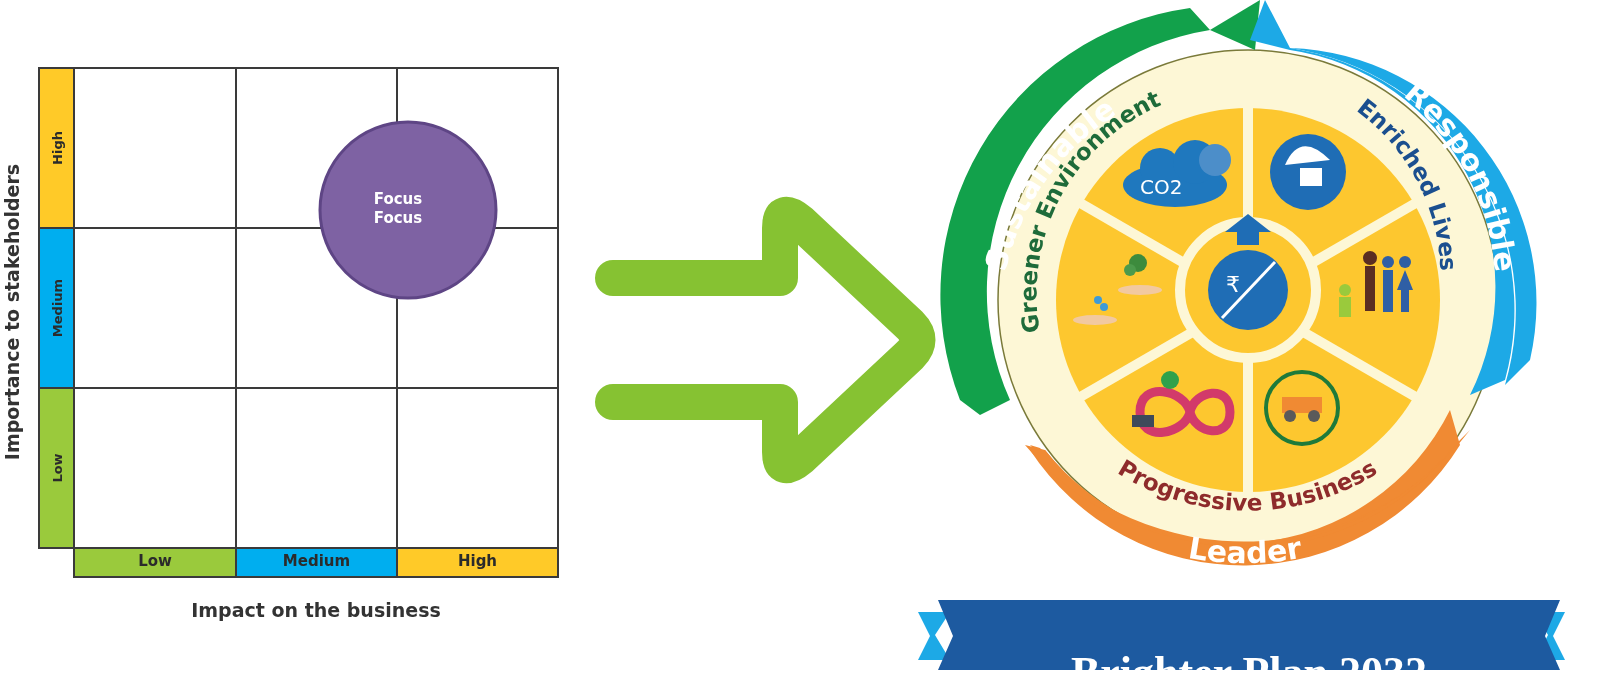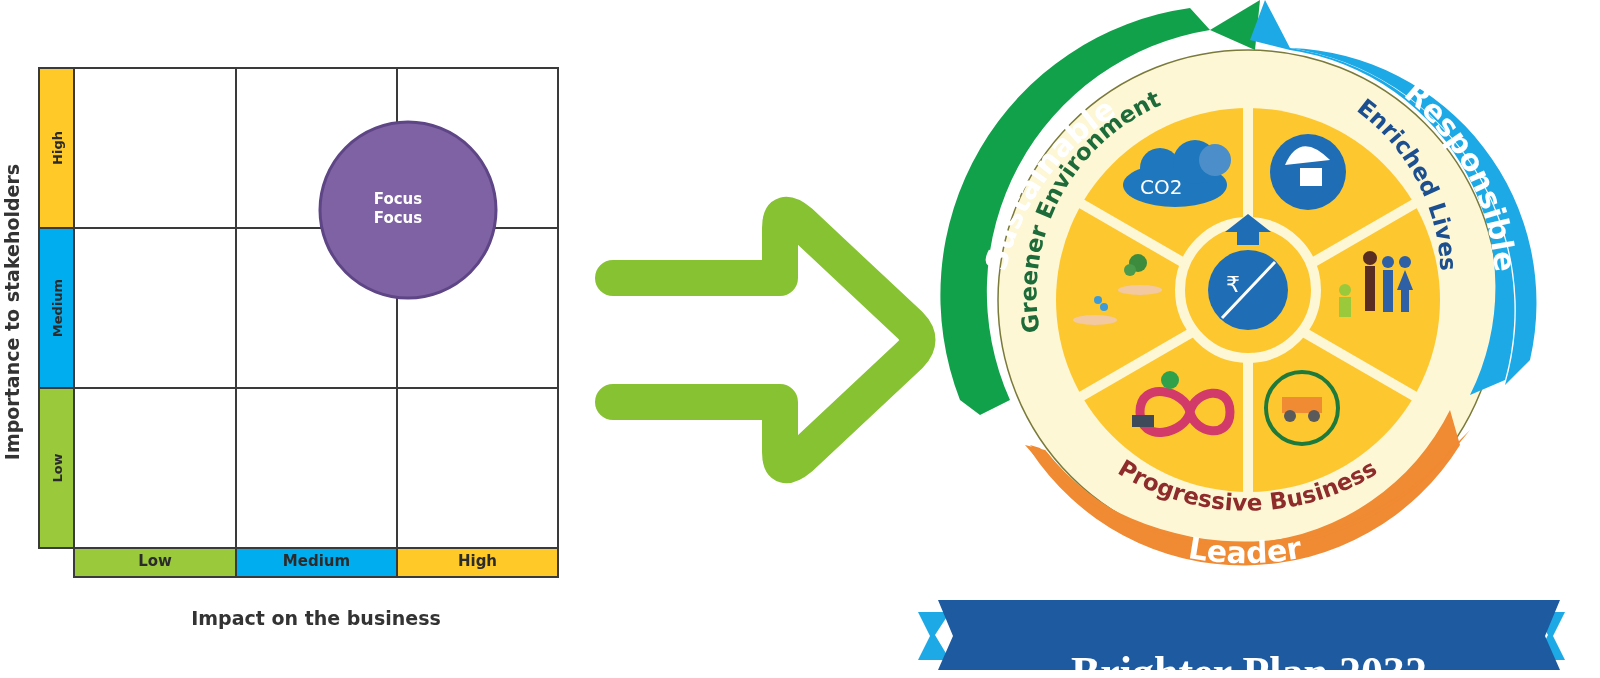--- a/index.html
+++ b/index.html
@@ -35,21 +35,21 @@
 <div class="abs lbl" style="left:12px; top:312px; transform:translate(-50%,-50%) rotate(-90deg); white-space:nowrap; font-size:19px; color:#333;">Importance to stakeholders</div>
 
 <div class="abs lbl" style="left:57px; top:148px; transform:translate(-50%,-50%) rotate(-90deg); font-size:13px; color:#2b2b2b;">High</div>
 <div class="abs lbl" style="left:57px; top:308px; transform:translate(-50%,-50%) rotate(-90deg); font-size:13px; color:#2b2b2b;">Medium</div>
 <div class="abs lbl" style="left:57px; top:468px; transform:translate(-50%,-50%) rotate(-90deg); font-size:13px; color:#2b2b2b;">Low</div>
 
 <div class="abs lbl" style="left:74px; top:552px; width:162px; text-align:center; font-size:15px; color:#2b2b2b;">Low</div>
 <div class="abs lbl" style="left:236px; top:552px; width:161px; text-align:center; font-size:15px; color:#2b2b2b;">Medium</div>
 <div class="abs lbl" style="left:397px; top:552px; width:161px; text-align:center; font-size:15px; color:#2b2b2b;">High</div>
 
-<div class="abs lbl" style="left:74px; top:599px; width:484px; text-align:center; font-size:19px; color:#333;margin-top:8px;">Impact on the business</div>
+<div class="abs lbl" style="left:74px; top:599px; width:484px; text-align:center; font-size:19px; color:#333;">Impact on the business</div>
 
 <div class="abs lbl" style="left:320px; top:190px; width:156px; text-align:center; font-size:15px; line-height:19px; color:#ffffff;">
   <div>Focus</div>
   <div>Focus</div>
 </div>
 
 <svg class="arrow-svg" width="1600" height="678">
   <path d="M613 278 H780 V228 Q780 205 800 222 L910 325 Q925 340 910 355 L800 458 Q780 475 780 452 V402 H613" fill="none" stroke="#86C232" stroke-width="36" stroke-linejoin="round" stroke-linecap="round"></path>
   <rect x="775" y="300" width="20" height="80" fill="#ffffff"></rect>
 </svg>

